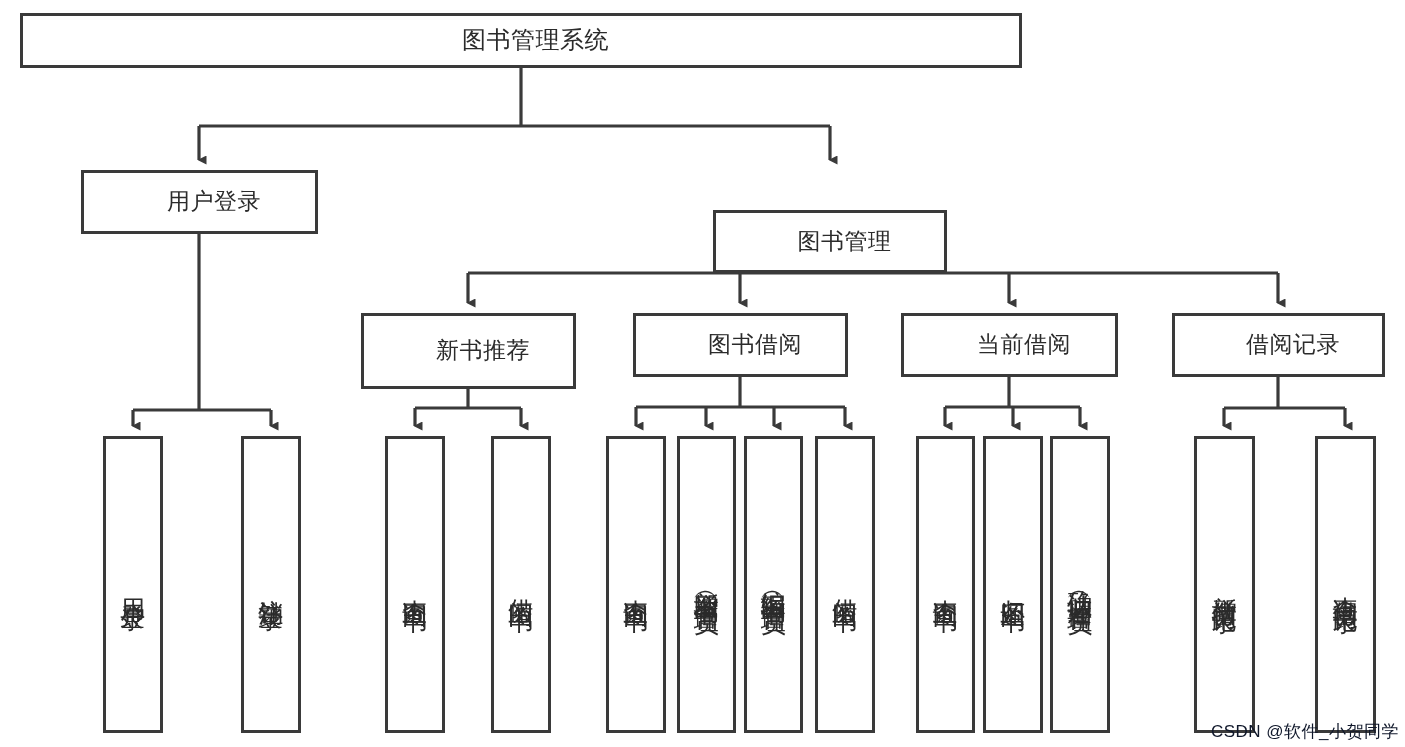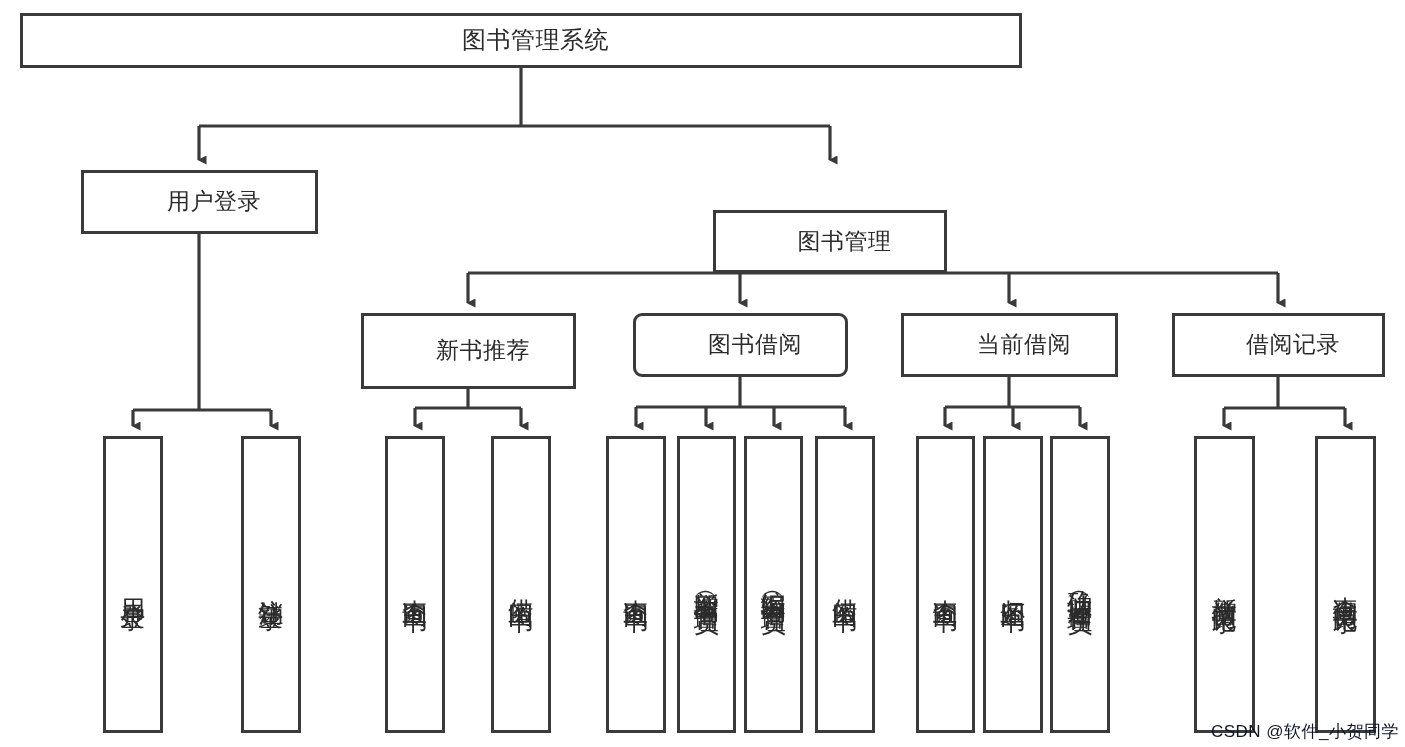--- a/index.html
+++ b/index.html
@@ -137,21 +137,21 @@
   </div>
 
   <div class="node h" style="left:713px; top:170px; width:234px; height:63px;margin-top:40px;">
     <span class="label">图书管理</span>
   </div>
 
   <div class="node h" style="left:361px; top:313px; width:215px; height:76px;">
     <span class="label">新书推荐</span>
   </div>
 
-  <div class="node h" style="left:633px; top:313px; width:215px; height:64px;border-radius:9px;">
+  <div class="node h" style="left:633px; top:313px; width:215px; height:64px;">
     <span class="label">图书借阅</span>
   </div>
 
   <div class="node h" style="left:1172px; top:313px; width:213px; height:64px;">
     <span class="label">借阅记录</span>
   </div>
 
   <div class="node h" style="left:901px; top:313px; width:217px; height:64px;">
     <span class="label">当前借阅</span>
   </div>

